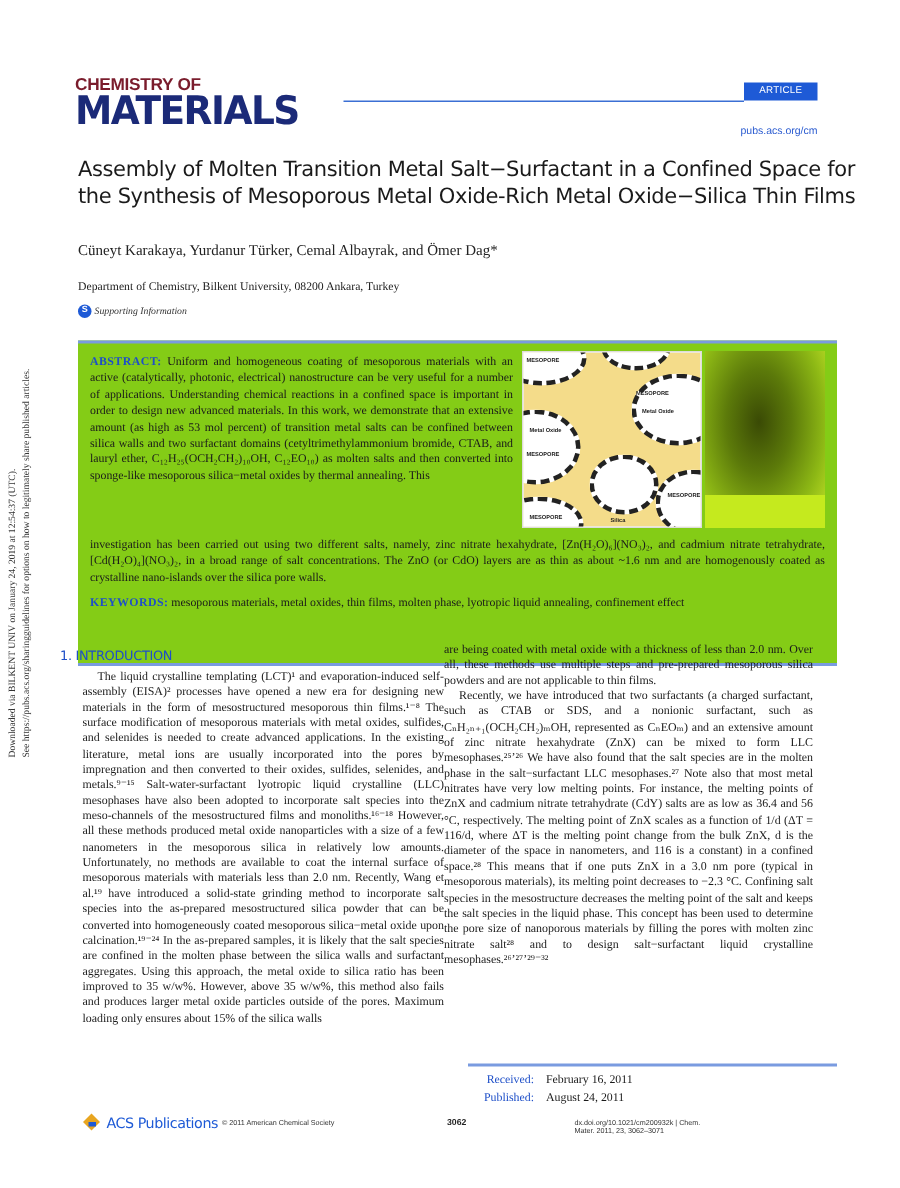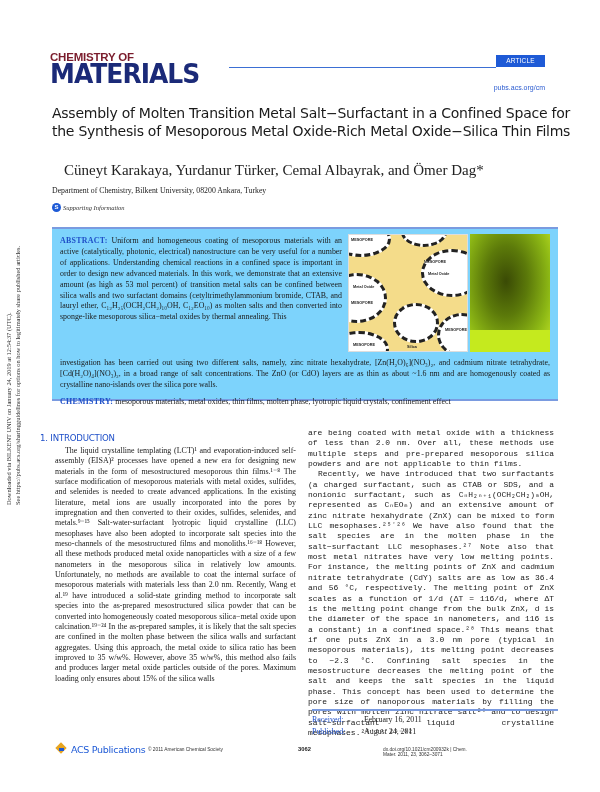--- a/index.html
+++ b/index.html
@@ -15,51 +15,51 @@
   
   .journal-logo { position: absolute; left: 50px; top: 52px; }
   .logo-top { font-family: "Liberation Sans", "DejaVu Sans", sans-serif; font-weight: 700; color: #7a1c2c; font-size: 11.5px; letter-spacing: -0.2px; line-height: 11px; }
   .logo-bottom { font-family: "DejaVu Sans", "Liberation Sans", sans-serif; font-weight: 700; color: #1b2a78; font-size: 25px; letter-spacing: -1px; line-height: 22px; transform: scaleY(1.05); transform-origin: left top; }
   .header-rule { position: absolute; left: 229px; top: 67px; width: 267px; height: 1px; background: #3b6fd4; }
   .article-badge { position: absolute; left: 496px; top: 55px; width: 49px; height: 12px; background: #1e5ad6; color: #fff; font-family: "Liberation Sans", sans-serif; font-size: 6.5px; text-align: center; line-height: 12px; letter-spacing: 0.2px; }
   .journal-url { position: absolute; right: 55px; top: 84px; font-family: "Liberation Sans", sans-serif; font-size: 7px; color: #2a5bd0; }
 
   
   .title { position: absolute; left: 52px; top: 104px; width: 520px; font-family: "DejaVu Sans", "Liberation Sans", sans-serif; font-size: 14px; font-weight: 400; line-height: 18.3px; color: #1a1a1a; letter-spacing: -0.25px; }
-  .authors { position: absolute; left: 52px; top: 162px; font-size: 15px; color: #222; margin-left: 12px; }
+  .authors { position: absolute; left: 52px; top: 162px; font-size: 10px; color: #222; }
   .affiliation { position: absolute; left: 52px; top: 186px; font-size: 7.8px; color: #222; }
   .supporting { position: absolute; left: 52px; top: 203px; display: flex; align-items: center; font-size: 6.5px; font-style: italic; color: #333; }
   .si-icon { width: 9px; height: 9px; border-radius: 50%; background: #1e5ad6; color: #fff; font-family: "Liberation Sans", sans-serif; font-size: 6px; font-weight: 700; text-align: center; line-height: 9px; margin-right: 2px; font-style: normal; }
 
   
-  .abstract-box { position: absolute; left: 52px; top: 227px; width: 506px; height: 174px; background: #7dd3fc; border-top: 2px solid #7a9be0; border-bottom: 2px solid #7a9be0; }
+  .abstract-box { position: absolute; left: 52px; top: 227px; width: 506px; height: 217px; background: #84cc16; border-top: 2px solid #7a9be0; border-bottom: 2px solid #7a9be0; }
   .abstract-text { position: absolute; left: 8px; top: 7px; width: 282px; font-size: 7.9px; line-height: 10.9px; text-align: justify; color: #1a1a1a; }
   .abstract-text .lbl, .keywords .lbl { color: #1e4fc8; font-weight: 700; letter-spacing: 0.3px; }
   .abstract-cont { position: absolute; left: 8px; top: 129px; width: 490px; font-size: 7.9px; line-height: 10.9px; text-align: justify; }
   .keywords { position: absolute; left: 8px; top: 168px; width: 490px; font-size: 7.9px; color: #1a1a1a; }
 
   .toc-graphic { position: absolute; left: 296px; top: 5px; width: 202px; height: 118px; display: flex; }
   .toc-left { width: 120px; height: 118px; background: #fff; position: relative; overflow: hidden; border: 1px solid #ddd; }
   .toc-right { width: 80px; height: 118px; margin-left: 2px; background: radial-gradient(ellipse at 45% 40%, #3a4a05 0%, #5c7a0a 35%, #8db815 70%, #c8e82a 100%); position: relative; overflow: hidden; }
   .toc-right::after { content: ""; position: absolute; left: 0; right: 0; bottom: 0; height: 22px; background: #c5ea1e; }
   .pore { position: absolute; background: #fff; border: 3px dashed #222; border-radius: 50%; }
   .sponge { position: absolute; inset: 0; background: #f4dc8a; }
   .pore-label { position: absolute; font-family: "Liberation Sans", sans-serif; font-size: 3.8px; font-weight: 700; color: #222; white-space: nowrap; }
 
   
   .section-head { position: absolute; left: 40px; top: 433px; font-family: "DejaVu Sans", "Liberation Sans", sans-serif; font-size: 8.6px; color: #1e4fc8; font-weight: 400; letter-spacing: -0.2px; }
   .col { position: absolute; font-size: 7.95px; line-height: 10.35px; text-align: justify; color: #1a1a1a; }
   .col-left { left: 55px; top: 446px; width: 241px; }
-  .col-right { left: 308px; top: 428px; width: 246px; font-family: Liberation Mono, monospace; }
+  .col-right { left: 296px; top: 428px; width: 246px; }
   .col p { text-indent: 10px; }
   .col p.noindent { text-indent: 0; }
 
   .dates-rule { position: absolute; left: 312px; top: 709px; width: 246px; height: 2px; background: #7a9be0; }
   .dates { position: absolute; left: 312px; top: 714px; font-size: 7.9px; line-height: 12px; }
-  .dates .dl { display: inline-block; width: 44px; color: #1e4fc8; margin-right: 8px; }
+  .dates .dl { display: inline-block; width: 44px; color: #1e4fc8; text-align: right; margin-right: 8px; }
 
   
   .footer { position: absolute; left: 0; top: 742px; width: 480px; height: 20px; }
   .acs-logo { position: absolute; left: 55px; top: 2px; display: flex; align-items: center; }
   .acs-diamond { width: 13px; height: 9px; position: relative; margin-right: 3px; }
   .acs-diamond::before { content: ""; position: absolute; left: 2px; top: -1px; width: 8px; height: 8px; background: #e8a520; transform: rotate(45deg); }
   .acs-diamond::after { content: ""; position: absolute; left: 4px; top: 3px; width: 5px; height: 3px; background: #1e5ad6; }
   .acs-text { font-family: "DejaVu Sans", "Liberation Sans", sans-serif; font-size: 9.5px; color: #1e5ad6; letter-spacing: -0.3px; }
   .copyright { position: absolute; left: 148px; top: 5px; font-family: "Liberation Sans", sans-serif; font-size: 4.8px; color: #333; }
   .page-num { position: absolute; left: 298px; top: 4px; font-family: "Liberation Sans", sans-serif; font-size: 5.8px; font-weight: 700; color: #222; }
@@ -113,22 +113,22 @@
       <span class="pore-label" style="left:96px; top:93px;">MESOPORE</span>
       <span class="pore-label" style="left:4px; top:108px;">MESOPORE</span>
       <span class="pore-label" style="left:58px; top:110px;">Silica</span>
     </div>
     <div class="toc-right"></div>
   </div>
 
   <div class="abstract-cont">investigation has been carried out using two different salts, namely, zinc nitrate hexahydrate, [Zn(H₂O)₆](NO₃)₂, and cadmium nitrate tetrahydrate, [Cd(H₂O)₄](NO₃)₂, in a broad range of salt concentrations. The ZnO (or CdO) layers are as thin as about ~1.6 nm and are homogenously coated as crystalline nano-islands over the silica pore walls.</div>
 
   <div class="keywords">
-    <span class="lbl">CHEMISTRY:</span>
-    <span>mesoporous materials, metal oxides, thin films, molten phase, lyotropic liquid crystals, confinement effect</span>
+    <span class="lbl">KEYWORDS:</span>
+    <span>mesoporous materials, metal oxides, thin films, molten phase, lyotropic liquid annealing, confinement effect</span>
   </div>
 </div>
 
 <h2 class="section-head">1. INTRODUCTION</h2>
 
 <div class="col col-left">
   <p>The liquid crystalline templating (LCT)¹ and evaporation-induced self-assembly (EISA)² processes have opened a new era for designing new materials in the form of mesostructured mesoporous thin films.¹⁻⁸ The surface modification of mesoporous materials with metal oxides, sulfides, and selenides is needed to create advanced applications. In the existing literature, metal ions are usually incorporated into the pores by impregnation and then converted to their oxides, sulfides, selenides, and metals.⁹⁻¹⁵ Salt-water-surfactant lyotropic liquid crystalline (LLC) mesophases have also been adopted to incorporate salt species into the meso-channels of the mesostructured films and monoliths.¹⁶⁻¹⁸ However, all these methods produced metal oxide nanoparticles with a size of a few nanometers in the mesoporous silica in relatively low amounts. Unfortunately, no methods are available to coat the internal surface of mesoporous materials with materials less than 2.0 nm. Recently, Wang et al.¹⁹ have introduced a solid-state grinding method to incorporate salt species into the as-prepared mesostructured silica powder that can be converted into homogeneously coated mesoporous silica−metal oxide upon calcination.¹⁹⁻²⁴ In the as-prepared samples, it is likely that the salt species are confined in the molten phase between the silica walls and surfactant aggregates. Using this approach, the metal oxide to silica ratio has been improved to 35 w/w%. However, above 35 w/w%, this method also fails and produces larger metal oxide particles outside of the pores. Maximum loading only ensures about 15% of the silica walls</p>
 </div>
 
 <div class="col col-right">

